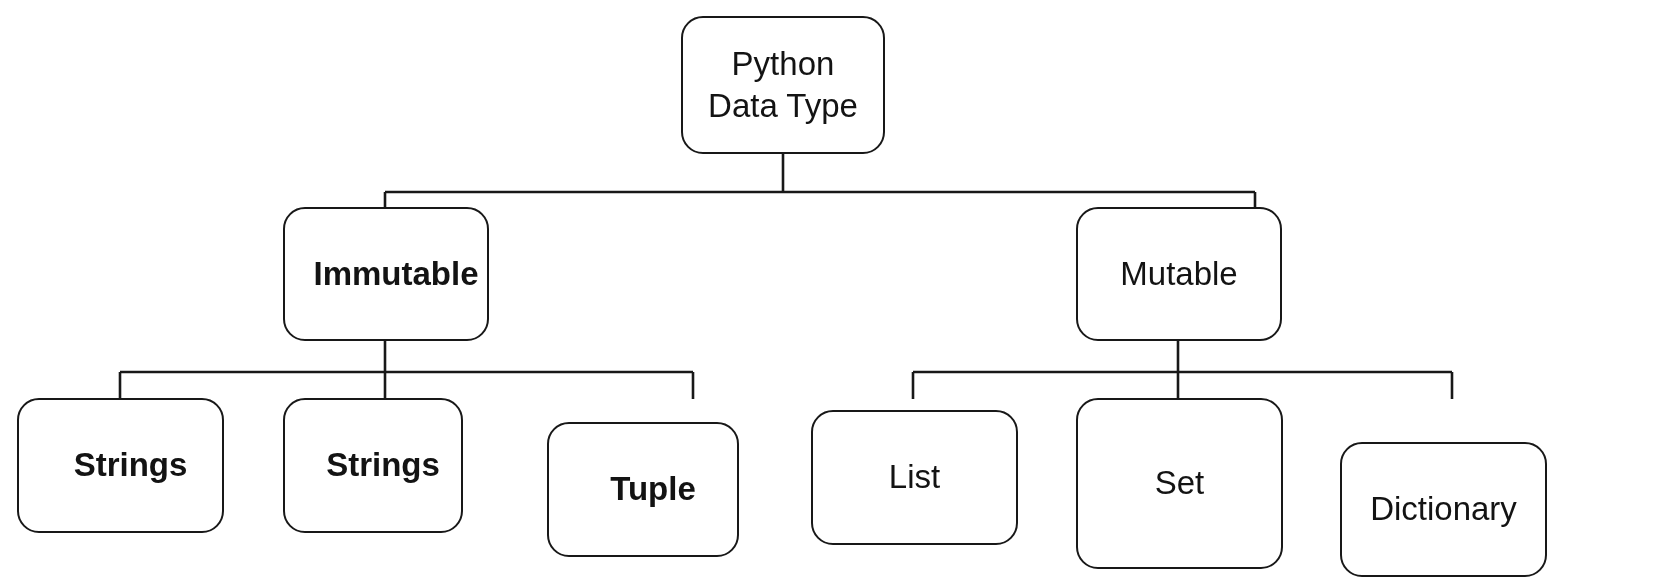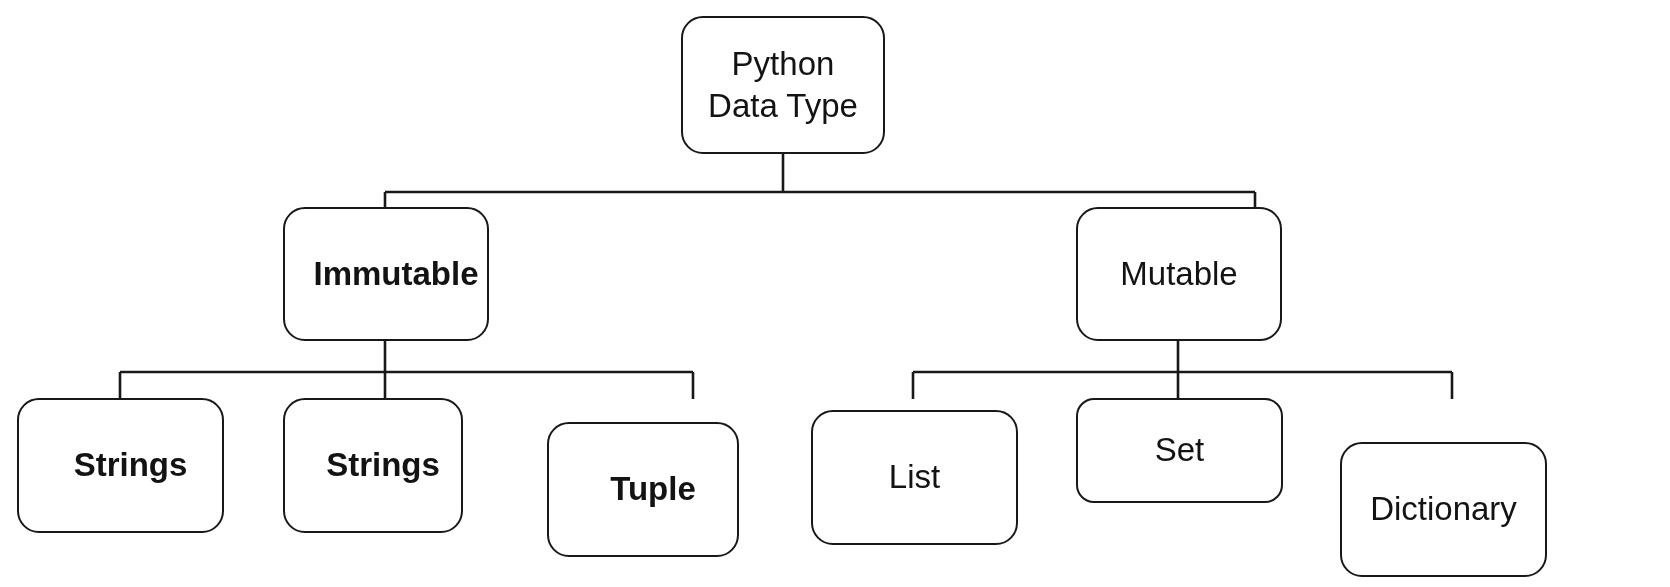--- a/index.html
+++ b/index.html
@@ -102,21 +102,21 @@
   </div>
 
   <div class="node lvl-leaf wt-bold" style="left:547px; top:414px; width:192px; height:135px;margin-top:8px;">
     <span class="node-label">Tuple</span>
   </div>
 
   <div class="node lvl-leaf wt-normal" style="left:811px; top:398px; width:207px; height:135px;margin-top:12px;">
     <span class="node-label">List</span>
   </div>
 
-  <div class="node lvl-leaf wt-normal" style="left:1076px; top:398px; width:207px; height:105px;border-radius:18px;">
+  <div class="node lvl-leaf wt-normal" style="left:1076px; top:398px; width:207px; height:171px;">
     <span class="node-label">Set</span>
   </div>
 
   <div class="node lvl-leaf wt-normal" style="left:1340px; top:398px; width:207px; height:135px;margin-top:44px;">
     <span class="node-label">Dictionary</span>
   </div>
 
 </div>
 
 </body></html>

